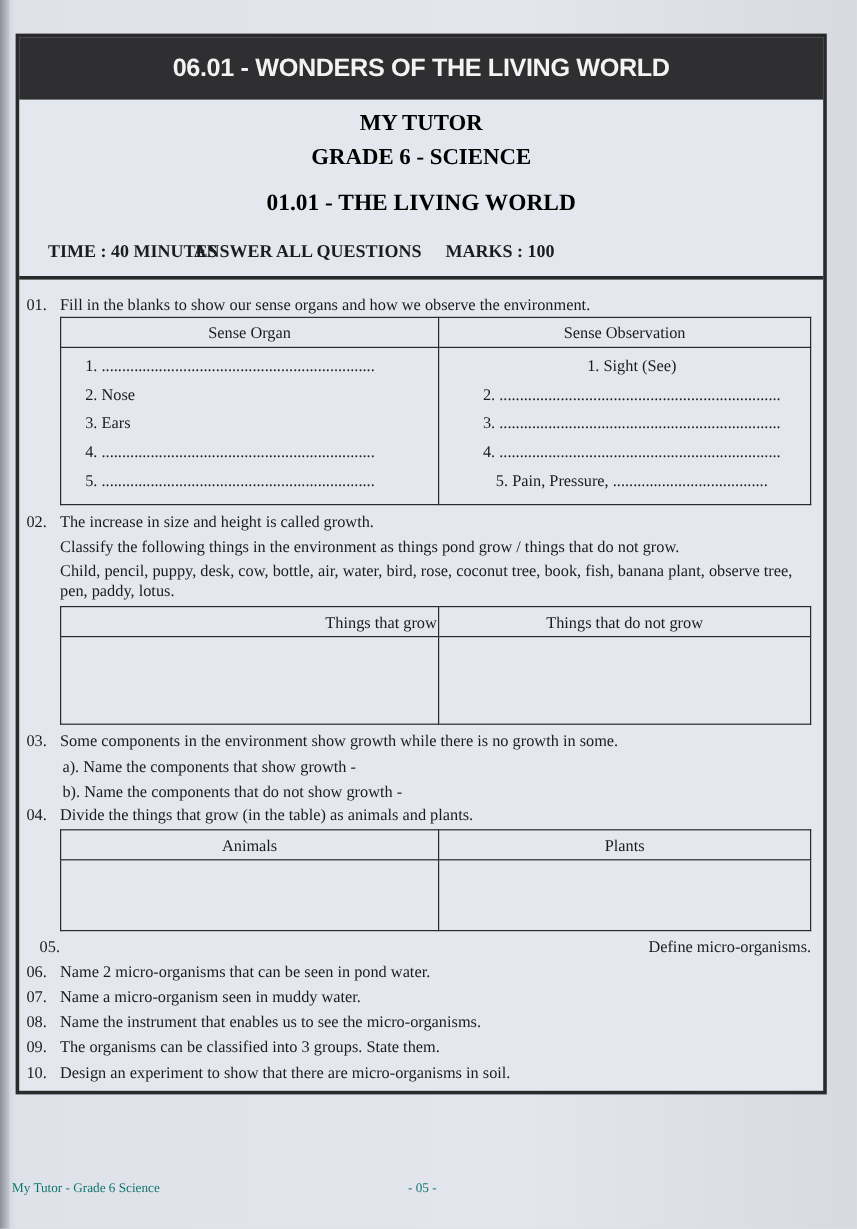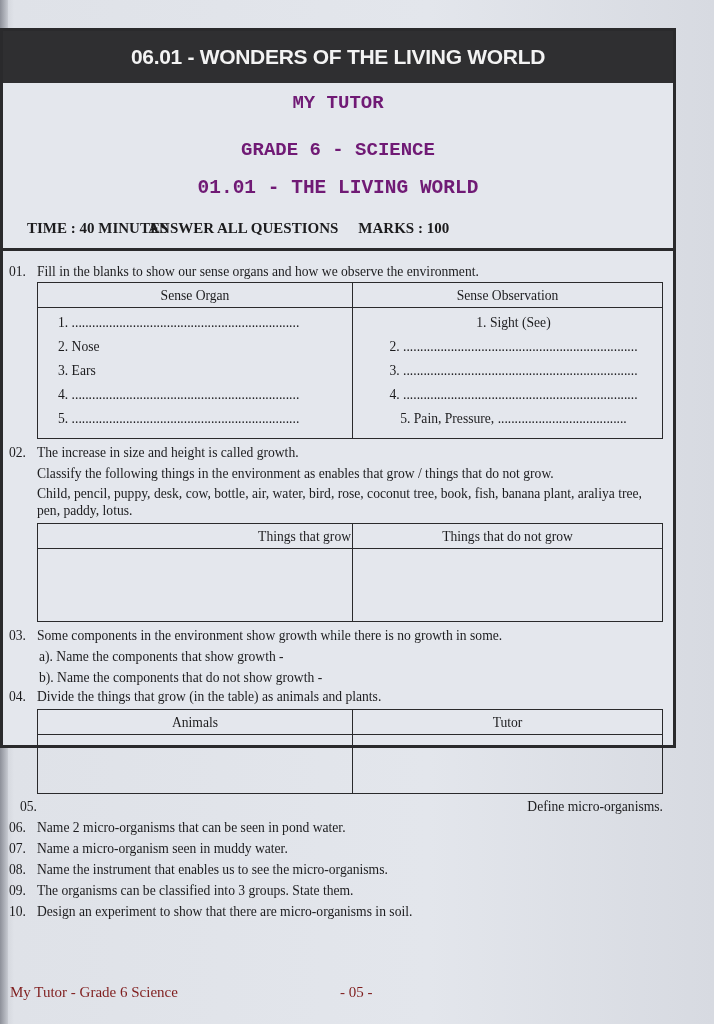--- a/index.html
+++ b/index.html
@@ -9,33 +9,33 @@
     font-family:"Liberation Serif", serif;
     color:#1c1c1e;
     position:relative;
   }
   .page-bg {
     position:absolute; left:0; top:0; width:714px; height:1024px;
     background:linear-gradient(90deg,#c9ccd3 0px,#dfe2e8 14px,#e3e6ec 60%,#d7dae1 100%);
   }
   .spine { position:absolute; left:0; top:0; width:8px; height:1024px; background:linear-gradient(90deg,#8d9099,#c7cad1); }
   .frame {
-    position:absolute; left:0; top:28px; width:676px; height:720px;
+    position:absolute; left:13px; top:28px; width:676px; height:884px;
     border:3px solid #2a2a2c; box-sizing:border-box;
     background:#e4e7ed;
   }
   .title-bar {
     height:52px; background:#2f2f31;
     display:flex; align-items:center; justify-content:center;
     color:#f3f3f3; font-family:"Liberation Sans", sans-serif; font-weight:bold;
     font-size:21px; letter-spacing:-0.3px;
   }
-  .head-block { text-align:center; font-family:Liberation Mono, monospace; font-weight:bold; color:#701a75; }
+  .head-block { text-align:center; font-family:Liberation Serif, serif; font-weight:bold; color:#000000; }
   .h-tutor { font-size:19px; margin-top:9px; line-height:22px; }
-  .h-grade { font-size:19px; line-height:24px; margin-top:24px;text-align:center; }
+  .h-grade { font-size:19px; line-height:24px; margin-top:6px;text-align:center; }
   .h-unit { font-size:19.5px; margin-top:14px; line-height:24px; }
   .meta-row {
     display:flex; align-items:center;
     padding:0 22px 0 24px; margin-top:16px; height:24px;
     font-family:"Liberation Serif", serif; font-weight:bold; font-size:15px;gap:20px;
   }
   .meta-row .mid { margin-left:-40px; }
   .rule { border-top:3px solid #2a2a2c; margin-top:8px; }
   .body { padding:8px 10px 0 6px; font-size:13.6px; line-height:17px; }
   .intro { margin:0; }
@@ -46,21 +46,21 @@
   table.t {
     border-collapse:collapse; margin-left:28px; width:626px;
     font-size:13.6px; margin-top:4px;
   }
   table.t td, table.t th { border:1.5px solid #2a2a2c; font-weight:normal; }
   table.t th { height:22px; text-align:center; }
   .list-cell { vertical-align:top; padding:4px 10px 4px 20px; }
   .list-cell div { height:24px; line-height:22px; white-space:nowrap; }
   .footer {
     position:absolute; left:10px; top:984px; width:680px; height:16px;
-    font-size:15px; color:#7f1d1d;font-family:Liberation Serif, serif;
+    font-size:11px; color:#0f766e;font-family:Liberation Serif, serif;
   }
   .footer .pg { position:absolute; left:330px; top:0; }
 </style>
 </head>
 <body>
 
 <div class="page-bg"></div>
 <div class="spine"></div>
 
 <div class="frame">
@@ -109,22 +109,22 @@
           <div>5.  Pain, Pressure,  ......................................</div>
         </td>
       </tr>
     </tbody>
       </table>
 
     <div class="q" style="margin-top:5px;">
       <span class="num">02.</span>
       <span class="txt">The increase in size and height is called growth.</span>
     </div>
-    <div class="sub">Classify the following things in the environment as enables that grow / things that do not grow.</div>
-    <div class="sub" style="margin-top:3px;">Child, pencil, puppy, desk, cow, bottle, air, water, bird, rose, coconut tree, book, fish, banana plant, araliya tree, pen, paddy, lotus.</div>
+    <div class="sub">Classify the following things in the environment as things pond grow / things that do not grow.</div>
+    <div class="sub" style="margin-top:3px;">Child, pencil, puppy, desk, cow, bottle, air, water, bird, rose, coconut tree, book, fish, banana plant, observe tree, pen, paddy, lotus.</div>
     <table class="t">
       <tbody>
           <tr>
         <th style="width:312px;text-align:right;">Things that grow</th>
         <th>Things that do not grow</th>
       </tr>
       <tr>
         <td style="height:70px;"></td>
         <td></td>
       </tr>
@@ -139,21 +139,21 @@
     <div class="sub" style="padding-left:30px;">b). Name the components that do not show growth -</div>
 
     <div class="q" style="margin-top:2px;">
       <span class="num">04.</span>
       <span class="txt">Divide the things that grow (in the table) as animals and plants.</span>
     </div>
     <table class="t">
       <tbody>
           <tr>
         <th style="width:312px;">Animals</th>
-        <th>Tutor</th>
+        <th>Plants</th>
       </tr>
       <tr>
         <td style="height:56px;"></td>
         <td></td>
       </tr>
     </tbody>
       </table>
 
     <div style="margin-top:4px;">
       <div class="q" style="margin-top:2px;text-align:right;">

